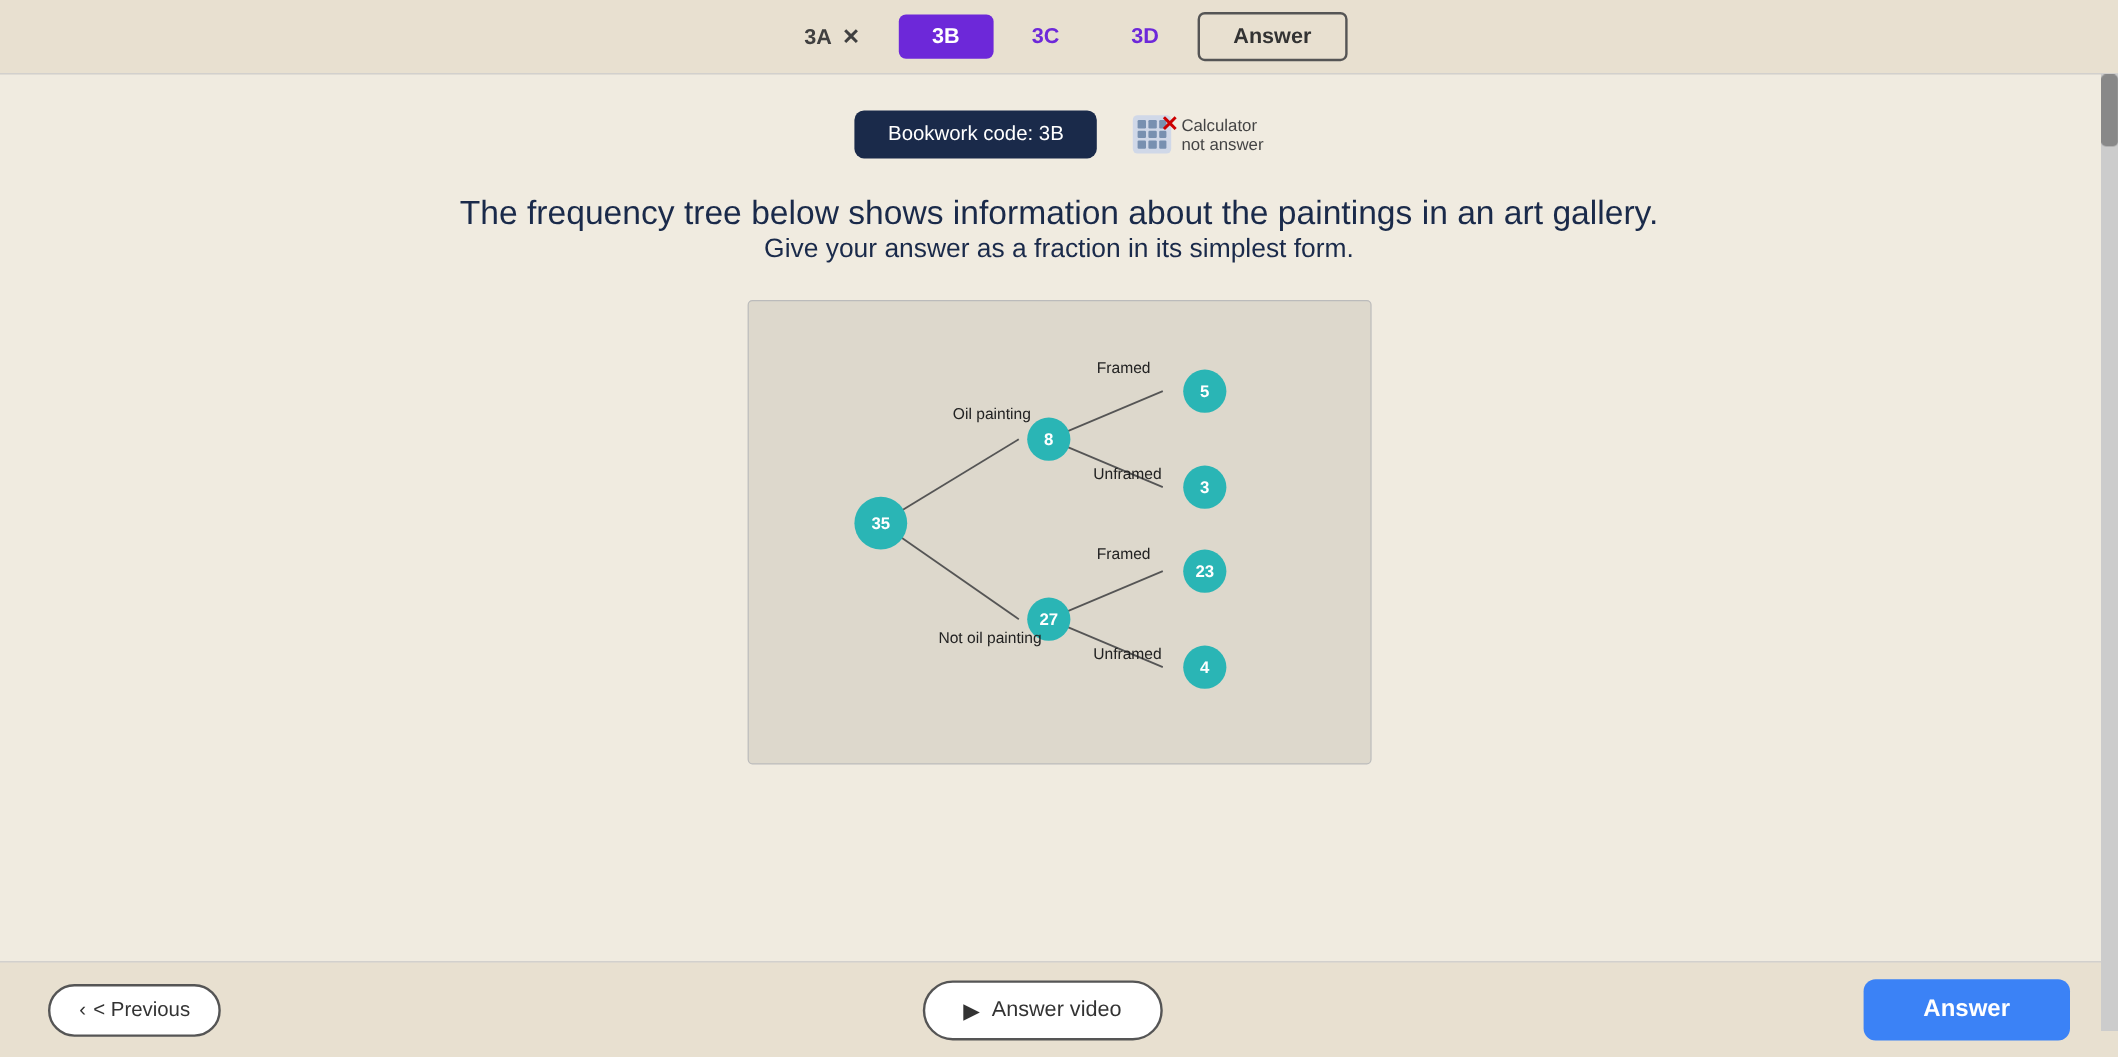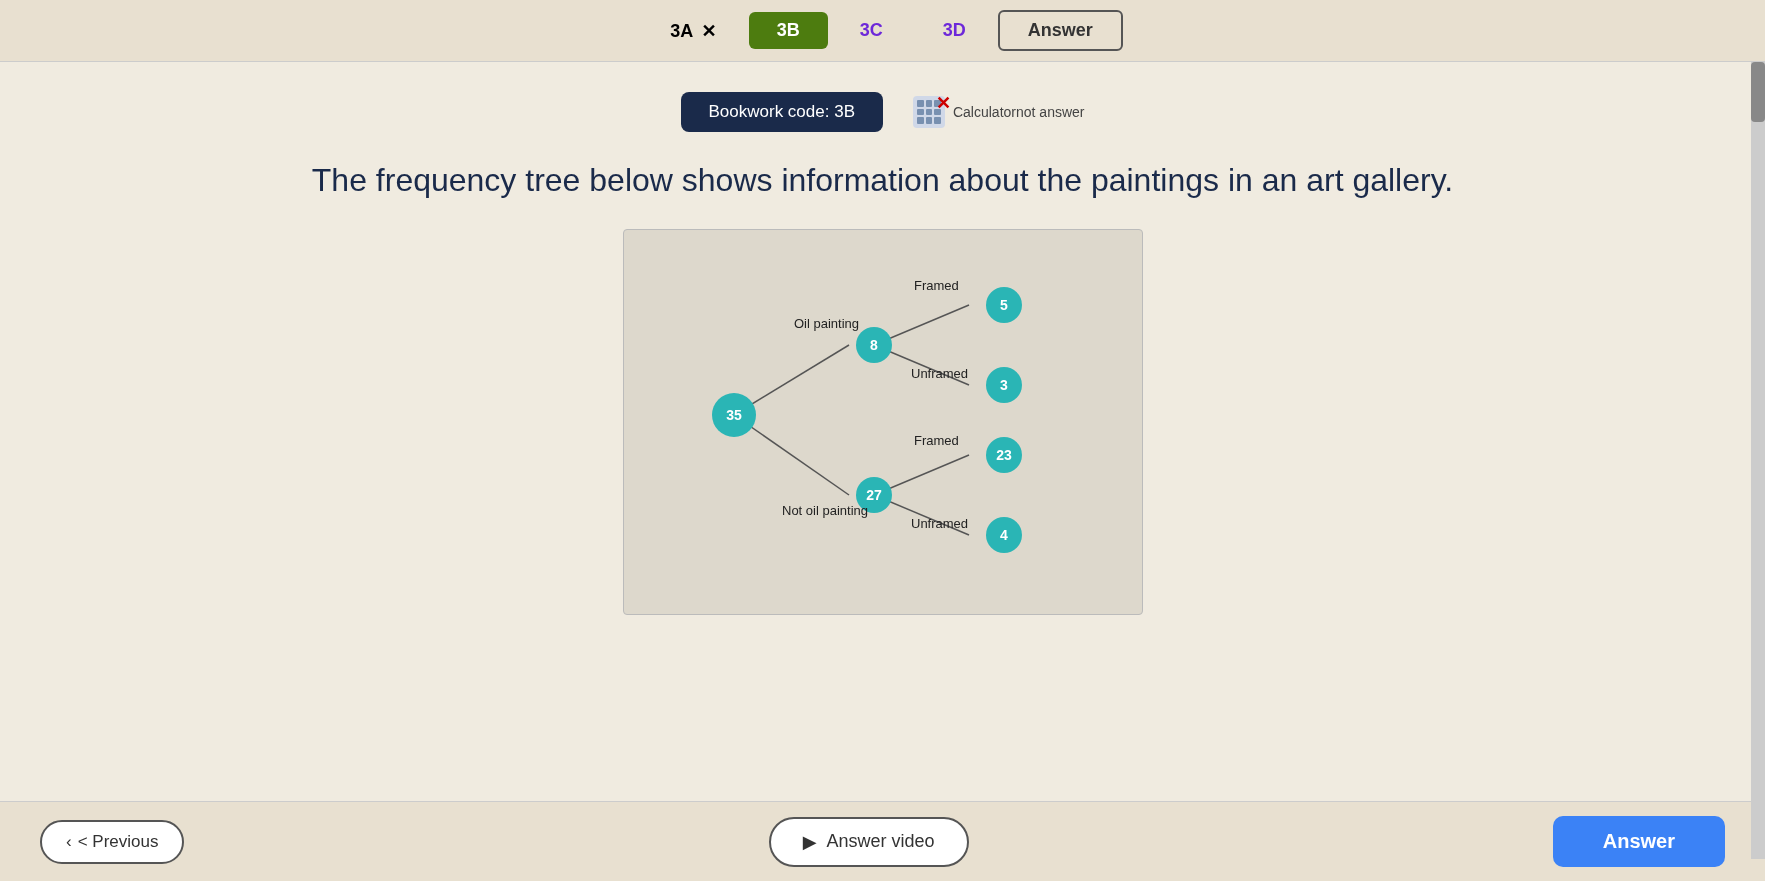--- a/index.html
+++ b/index.html
@@ -26,25 +26,25 @@
       padding: 8px 28px;
       border-radius: 6px;
       font-size: 18px;
       font-weight: bold;
       cursor: pointer;
       background: transparent;
       border: none;
       color: #6d28d9;
     }
     .nav-tab.active {
-      background: #4d7c0f;
+      background: #6d28d9;
       color: white;
     }
     .nav-tab.crossed {
-      color: #000000;
+      color: #404040;
       position: relative;
       text-align: center;
     }
     .nav-tab.summary-tab {
       background: transparent;
       border: 2px solid #555;
       color: #333;
       border-radius: 6px;
     }
 
@@ -100,31 +100,32 @@
     .calc-x-overlay {
       position: absolute;
       top: -4px;
       right: -6px;
       color: #cc0000;
       font-size: 18px;
       font-weight: bold;
     }
     .calc-label {
       display: flex;
+      flex-direction: column;
       font-size: 14px;
       color: #444;
     }
 
     
     .question-area {
       text-align: center;
       margin-bottom: 30px;
     }
     .question-line1 {
-      font-size: 32px;
+      font-size: 28px;
       color: #1a2a4a;
     }
     .question-line2 {
       font-size: 22px;
       color: #1a2a4a;
       margin-bottom: 4px;
     }
     .question-line3 {
       font-size: 22px;
       color: #1a2a4a;
@@ -272,20 +273,21 @@
       </div>
       <div class="calc-label">
         <span>Calculator</span>
         <span>not answer</span>
       </div>
     </div>
   </div>
 
   <div class="question-area">
     <p class="question-line1">The frequency tree below shows information about the paintings in an art gallery.</p>
+    <p class="question-line3">Give your answer as a fraction in its simplest form.</p>
   </div>
 
   <div class="tree-container">
     <div class="tree-box">
       <svg class="tree-svg" viewBox="0 0 420 320">
 
         <line x1="60" y1="155" x2="175" y2="85" stroke="#555" stroke-width="1.5"></line>
 
         <line x1="60" y1="155" x2="175" y2="235" stroke="#555" stroke-width="1.5"></line>
 

